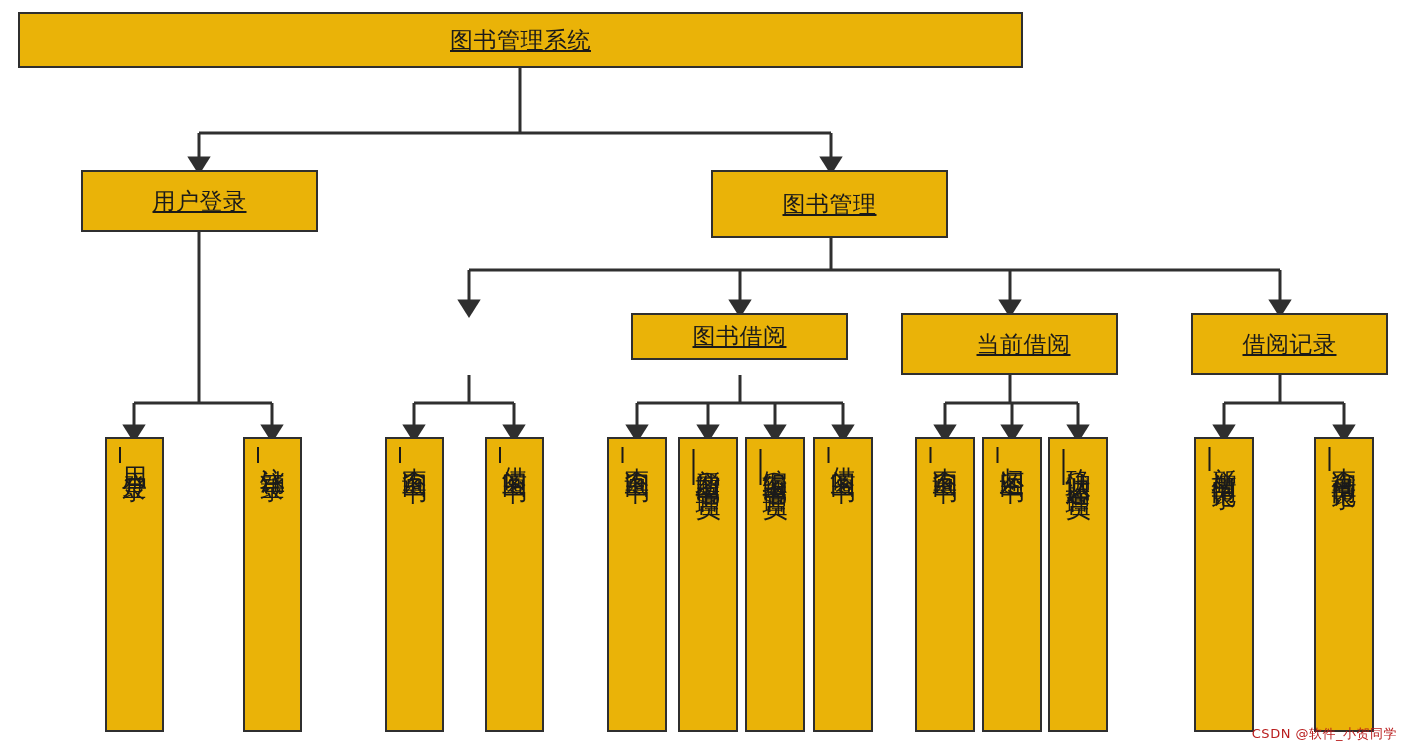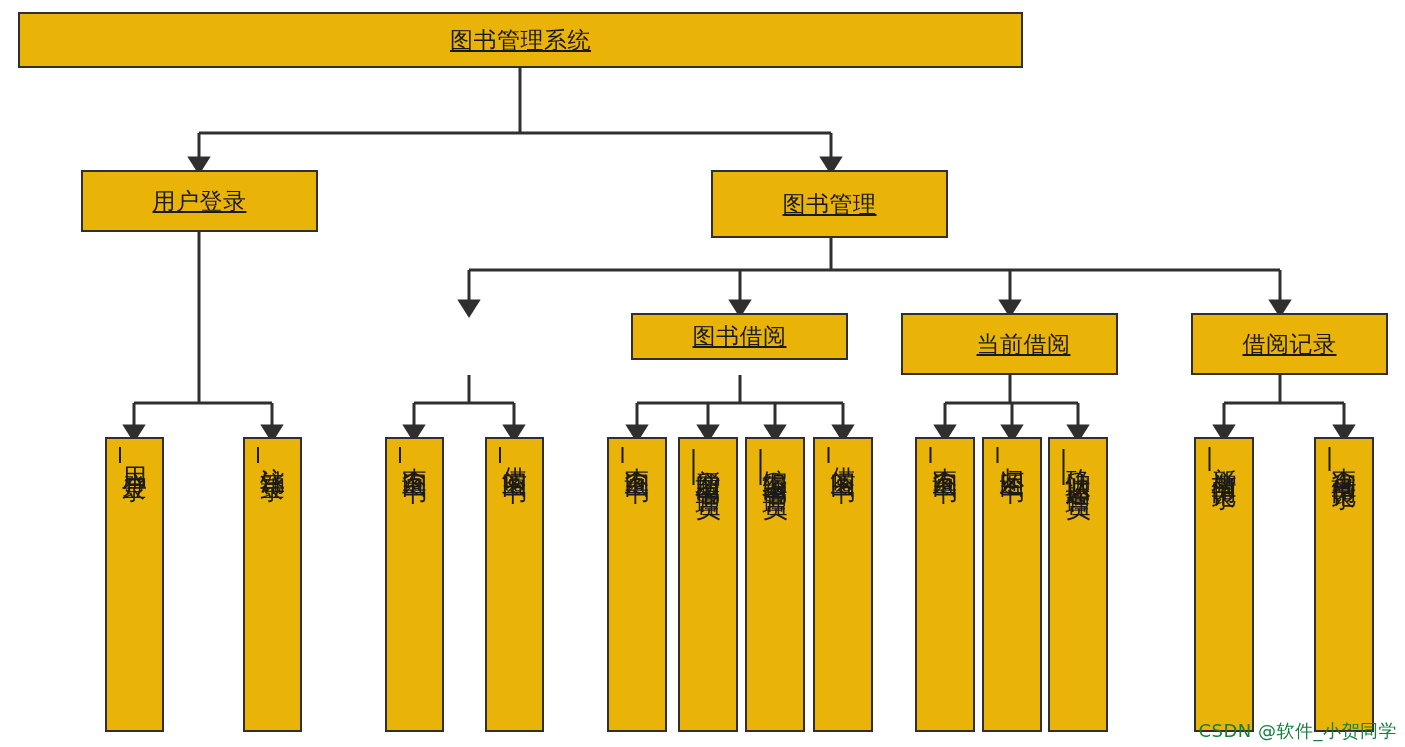--- a/index.html
+++ b/index.html
@@ -57,22 +57,22 @@
     line-height: 1.0;
     letter-spacing: 4px;
   }
   .node.vert.tall .lbl {
     padding-top: 2px;
   }
   .watermark {
     position: absolute;
     right: 8px;
     bottom: 4px;
-    font-size: 18px;
-    color: #15803d;
+    font-size: 13px;
+    color: #b91c1c;
     white-space: nowrap;
     letter-spacing: 0.5px;
   }
 </style>
 </head>
 <body>
 
 <div id="canvas">
 
   <svg id="edges" viewBox="0 0 1405 747" xmlns="http://www.w3.org/2000/svg">

